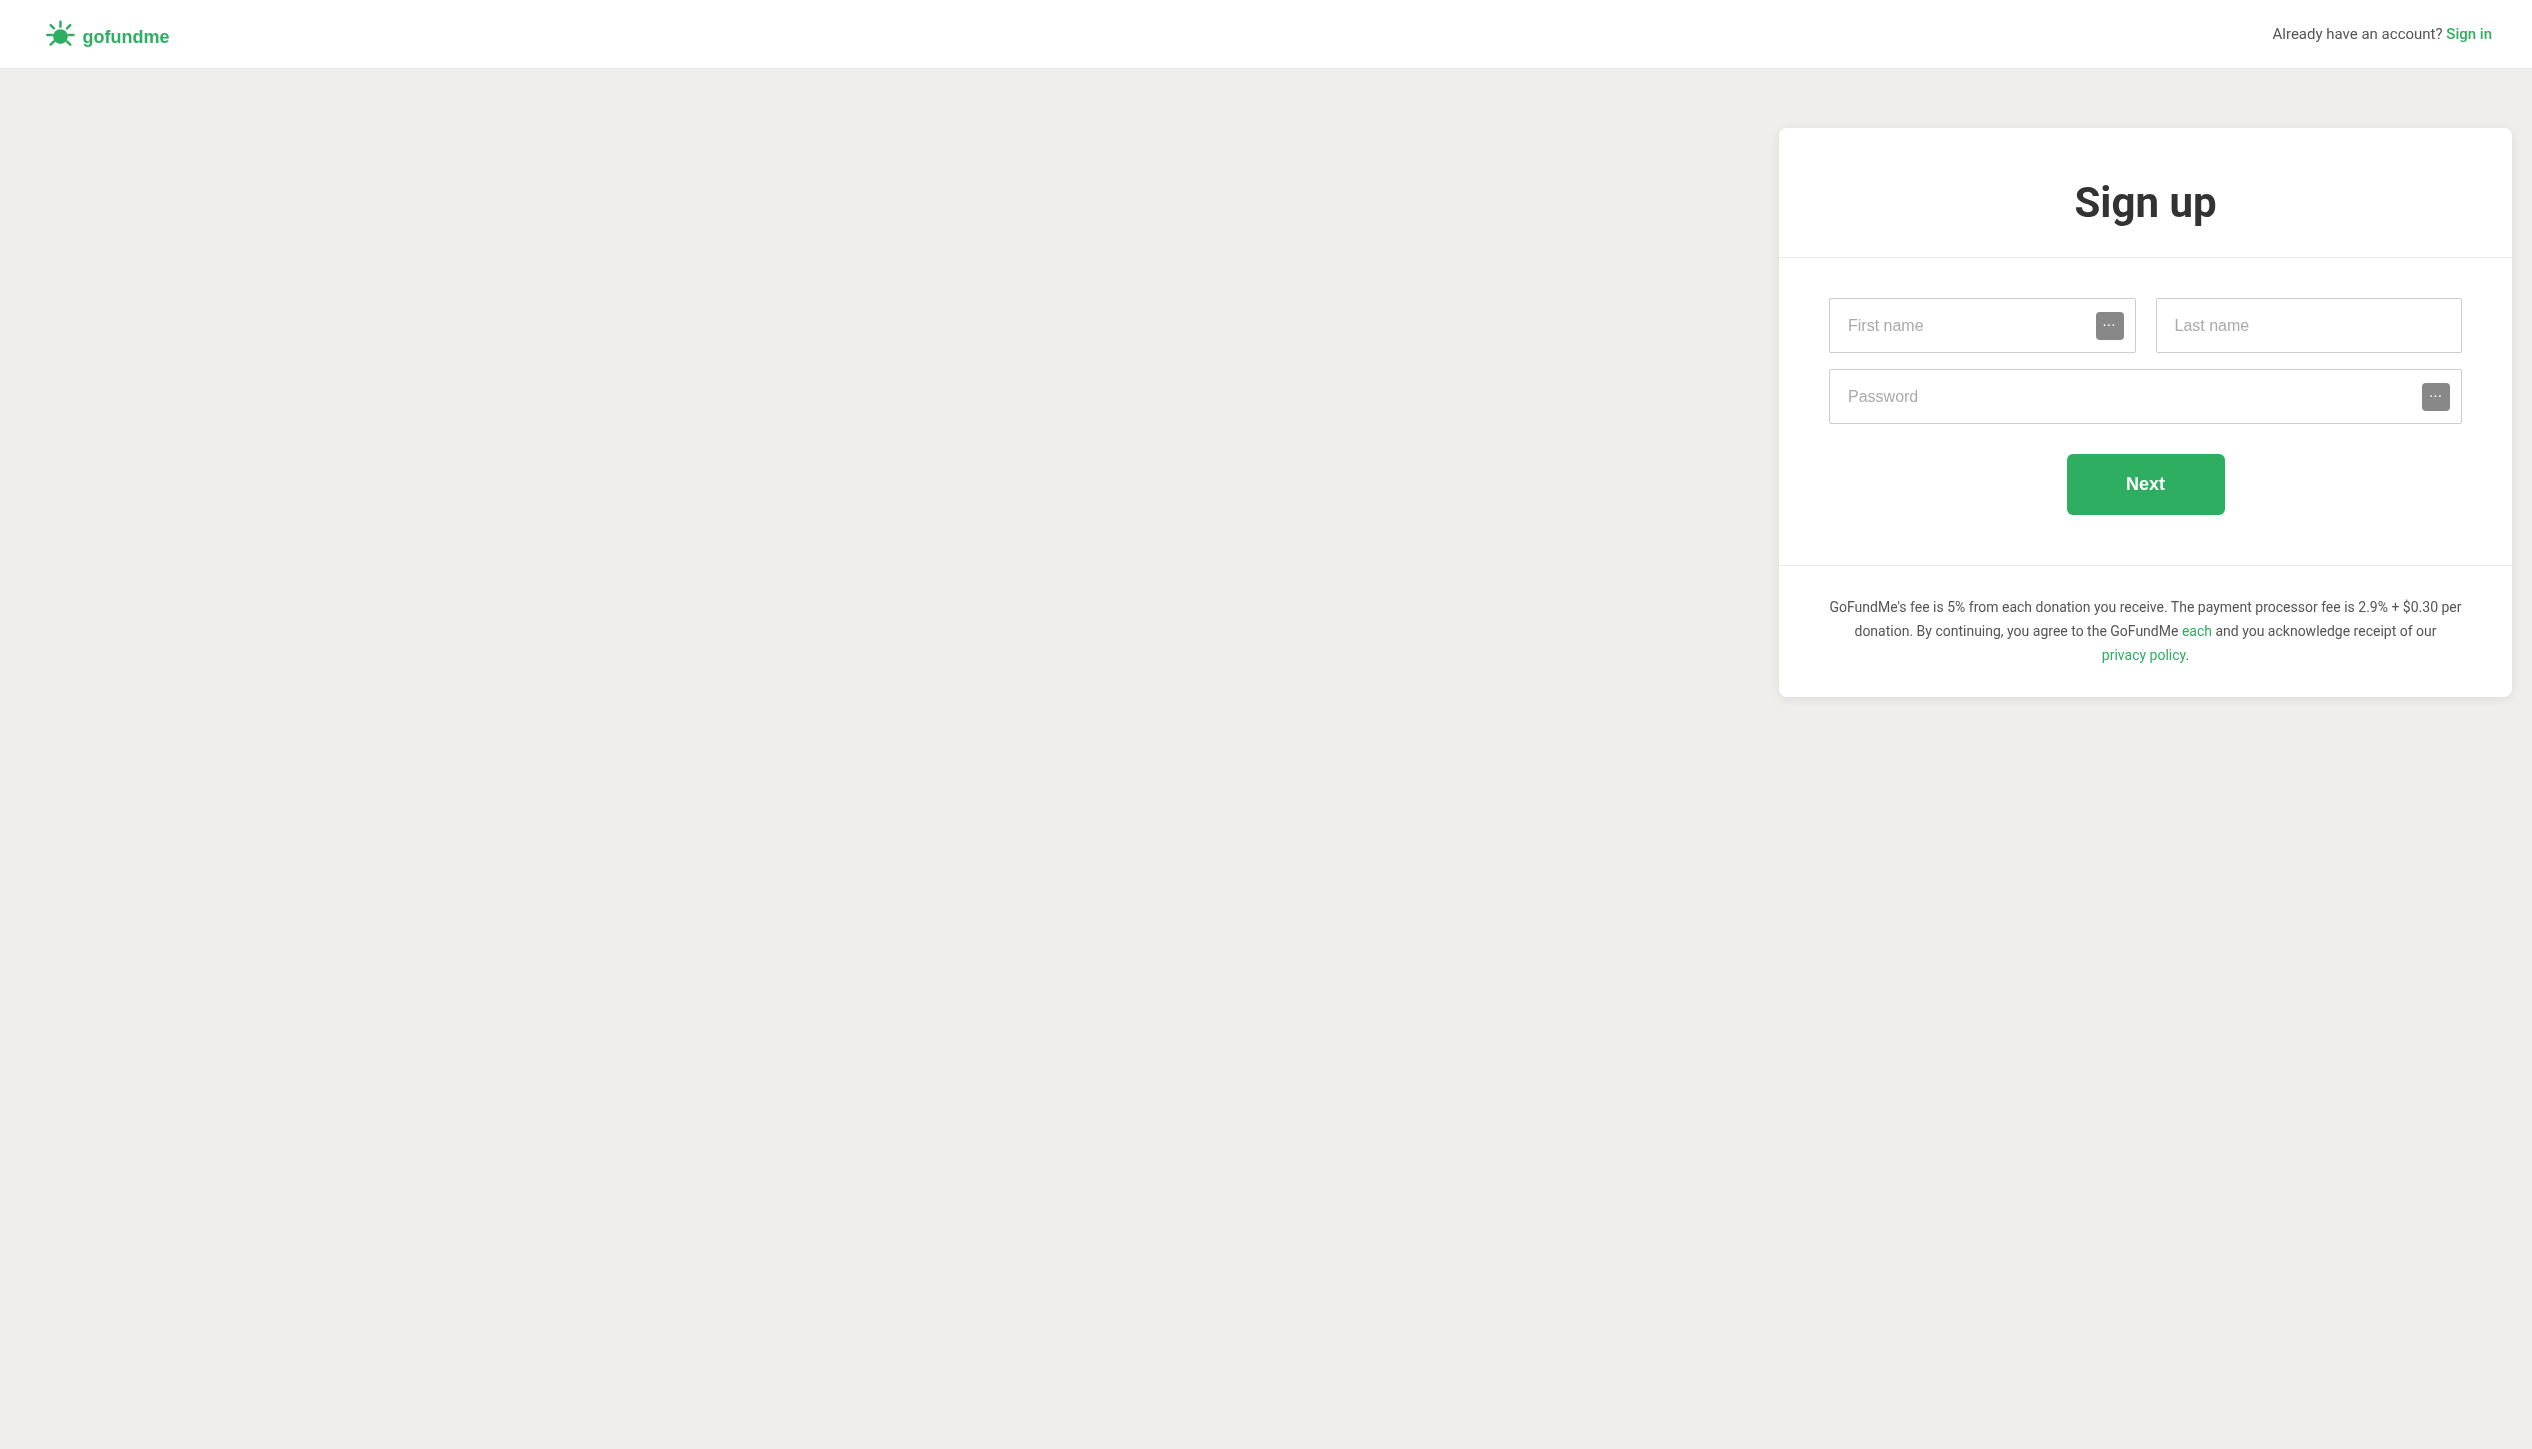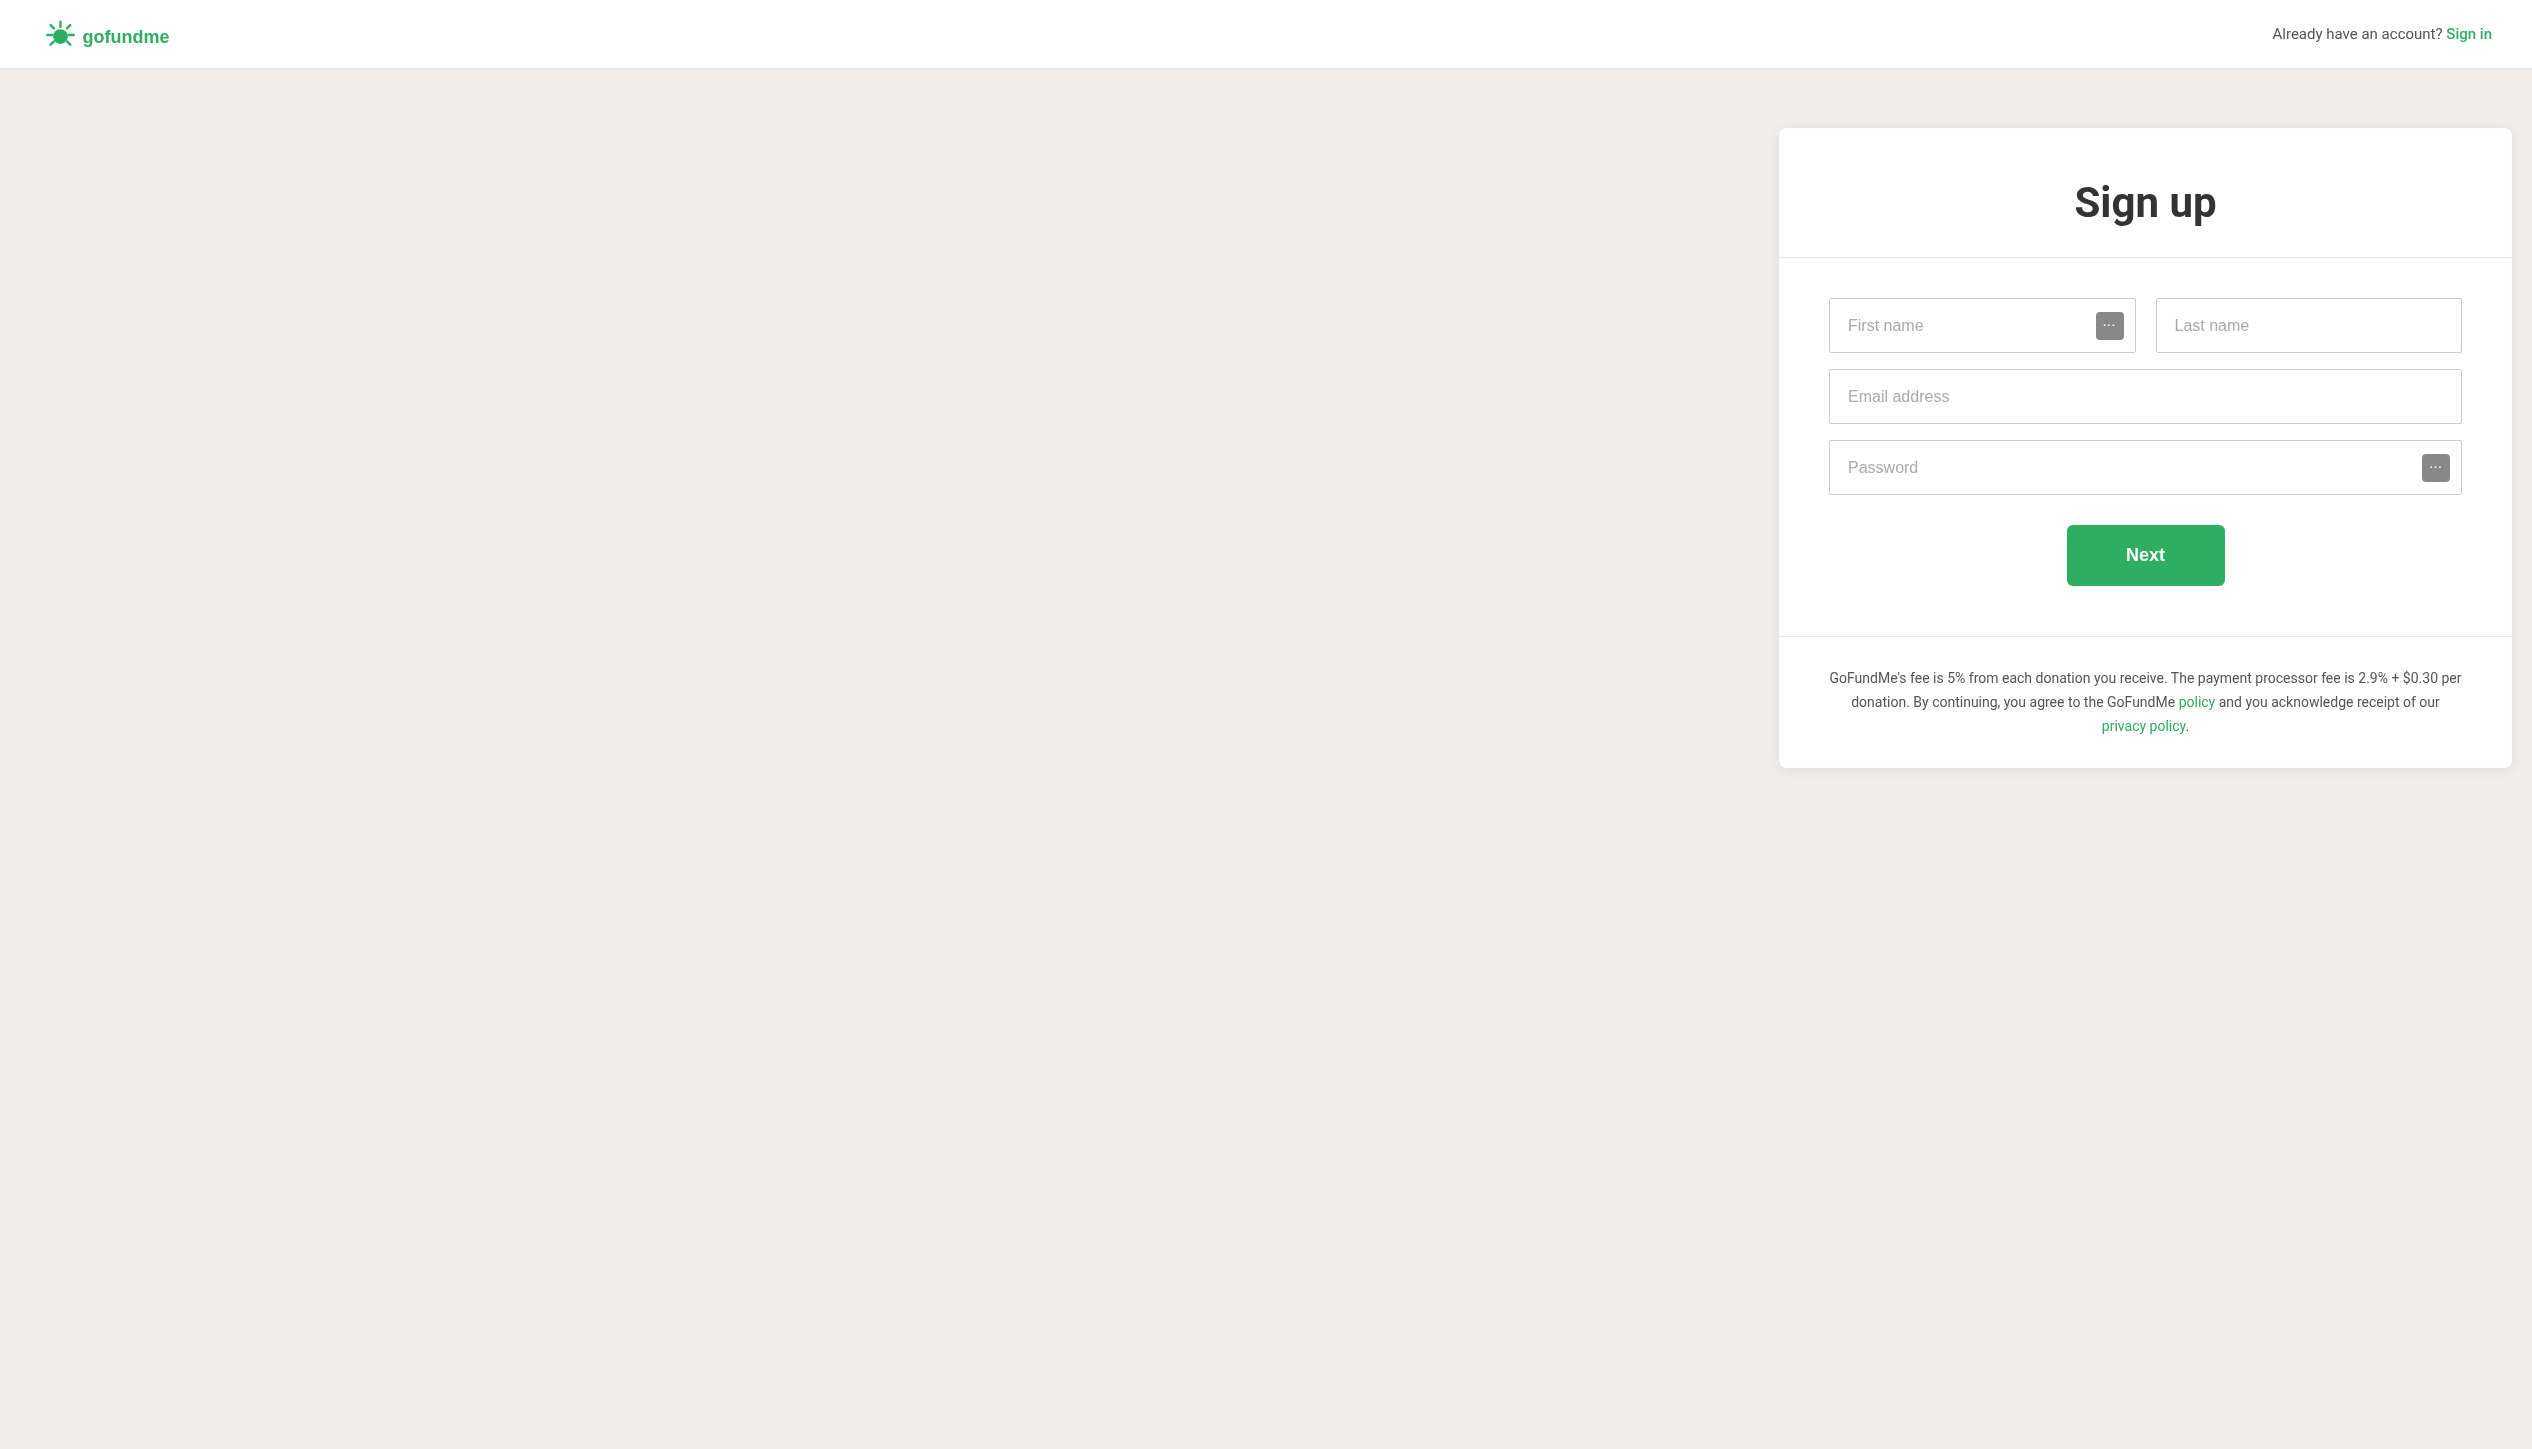--- a/index.html
+++ b/index.html
@@ -211,42 +211,37 @@
         <div class="form-row">
           <div class="form-group">
             <input type="text" class="form-input" placeholder="First name" style="">
             <div class="input-icon"></div>
           </div>
           <div class="form-group">
             <input type="text" class="form-input" placeholder="Last name" style="">
           </div>
         </div>
 
-        <div class="form-full-row">
-          <div class="form-group">
-            <input type="email" class="form-input" placeholder="Email address" style="">
-          </div>
-        </div>
 
         <div class="form-full-row">
           <div class="form-group">
             <input type="password" class="form-input" placeholder="Password" style="">
             <div class="input-icon"></div>
           </div>
         </div>
 
         <button type="submit" class="next-btn">Next</button>
 
       </form>
     </div>
 
     <div class="card-footer">
       <p class="footer-text">
         <span>GoFundMe's fee is 5% from each donation you receive. The payment processor fee is 2.9% + $0.30 per donation. By continuing, you agree to the GoFundMe</span>
-        <a href="#" class="footer-link">policy</a>
+        <a href="#" class="footer-link">each</a>
         <span> </span>
         <span>and you acknowledge receipt of our</span>
         <br>
         <a href="#" class="footer-link">privacy policy</a><span>.</span>
       </p>
     </div>
 
   </div>
 </main>
 

